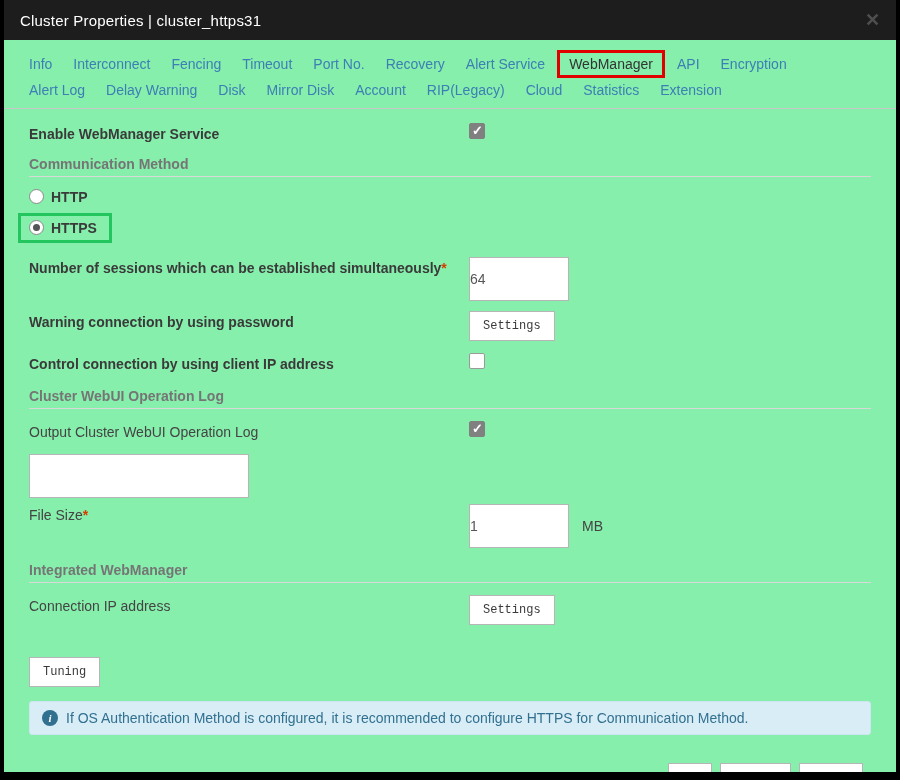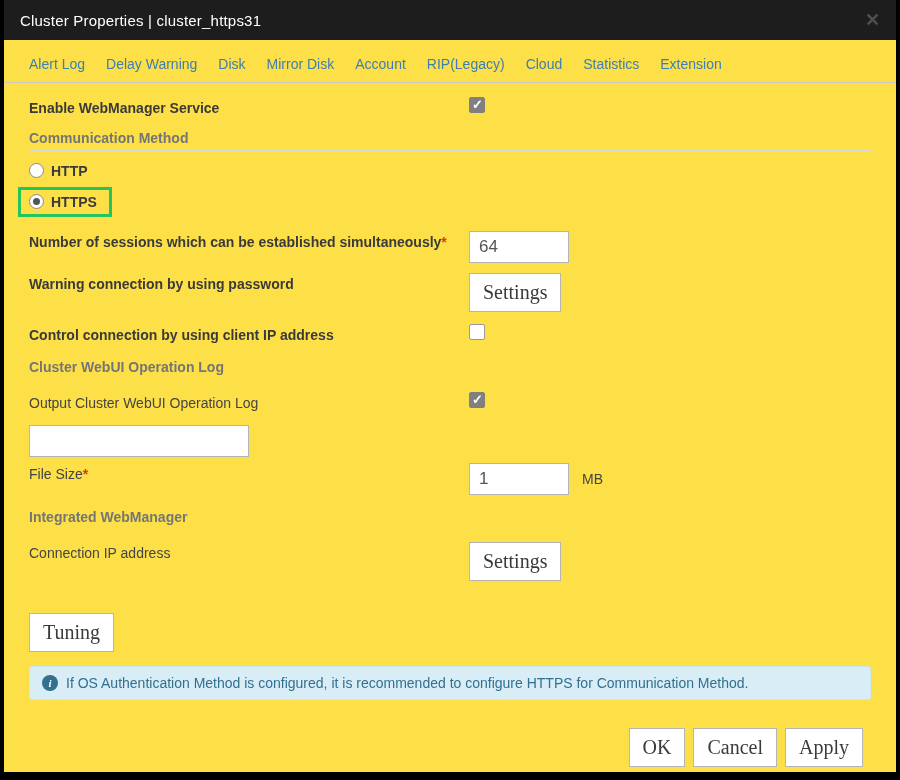--- a/index.html
+++ b/index.html
@@ -1,19 +1,19 @@
 <!DOCTYPE html>
 <html><head>
 <meta charset="utf-8">
 <style>
   * { box-sizing: border-box; margin: 0; padding: 0; }
   html, body { width: 900px; height: 780px; background: #000; font-family: "Liberation Sans", sans-serif; }
   .dialog {
     position: absolute; left: 4px; top: 0; width: 892px; height: 772px;
-    background: #fde047; overflow: hidden;
+    background: #86efac; overflow: hidden;
   }
   
   .titlebar {
     height: 40px; background: #1d1d1d; color: #fff;
     display: flex; align-items: center; padding: 0 16px;
     font-size: 15px;
   }
   .titlebar .title { flex: 1; letter-spacing: 0.2px; }
   .close-x { color: #4f4f4f; font-size: 18px; font-weight: bold; cursor: pointer; line-height: 1; }
   
@@ -49,27 +49,27 @@
     content: ""; position: absolute; left: 3px; top: 3px; width: 7px; height: 7px;
     border-radius: 50%; background: #555;
   }
   .radio-row { display: flex; align-items: center; font-size: 14px; color: #3a3a3a; font-weight: bold; }
   .radio-row .radio { margin-right: 7px; }
   .red-box {
     display: inline-flex; align-items: center;
     border: 3px solid #22c55e; padding: 4px 12px 4px 8px; margin-left: -11px;
   }
   .text-input {
-    height: 32px; width: 100px; border: 1px solid #b5b5b5; padding: 0 9px;
-    font-size: 17px; color: #555; font-family: "Liberation Sans", sans-serif; background: #fff;
+    height: 44px; width: 100px; border: 1px solid #b5b5b5; padding: 0 0;
+    font-size: 14px; color: #555; font-family: "Liberation Sans", sans-serif; background: #fff;
   }
   .text-input.wide { width: 220px; }
   .btn {
     background: #fff; border: 1px solid #b5b5b5; color: #3a3a3a;
-    font-size: 20px; padding: 7px 13px; cursor: pointer; font-family: Liberation Serif, serif;
+    font-size: 12px; padding: 7px 13px; cursor: pointer; font-family: Liberation Mono, monospace;
   }
   .unit { font-size: 14px; color: #444; margin-left: 13px; align-self: center; }
   
   .alert-info {
     margin: 14px 0 0 0; background: #d9edf7; color: #31708f;
     font-size: 14px; padding: 8px 12px; border-radius: 3px; border: 1px solid #cde5f2;
     display: flex; align-items: center;
   }
   .info-icon {
     width: 16px; height: 16px; border-radius: 50%; background: #31708f; color: #fff;
@@ -87,20 +87,32 @@
 <body>
 
 <div class="dialog">
 
   <div class="titlebar">
     <span class="title">Cluster Properties | cluster_https31</span>
     <span class="close-x">✕</span>
   </div>
 
   <div class="tabs-wrap">
+    <div class="tab-row">
+      <span class="tab">Info</span>
+      <span class="tab">Interconnect</span>
+      <span class="tab">Fencing</span>
+      <span class="tab">Timeout</span>
+      <span class="tab">Port No.</span>
+      <span class="tab">Recovery</span>
+      <span class="tab">Alert Service</span>
+      <span class="tab active">WebManager</span>
+      <span class="tab">API</span>
+      <span class="tab">Encryption</span>
+    </div>
     <div class="tab-row">
       <span class="tab">Alert Log</span>
       <span class="tab">Delay Warning</span>
       <span class="tab">Disk</span>
       <span class="tab">Mirror Disk</span>
       <span class="tab">Account</span>
       <span class="tab">RIP(Legacy)</span>
       <span class="tab">Cloud</span>
       <span class="tab">Statistics</span>
       <span class="tab">Extension</span>

